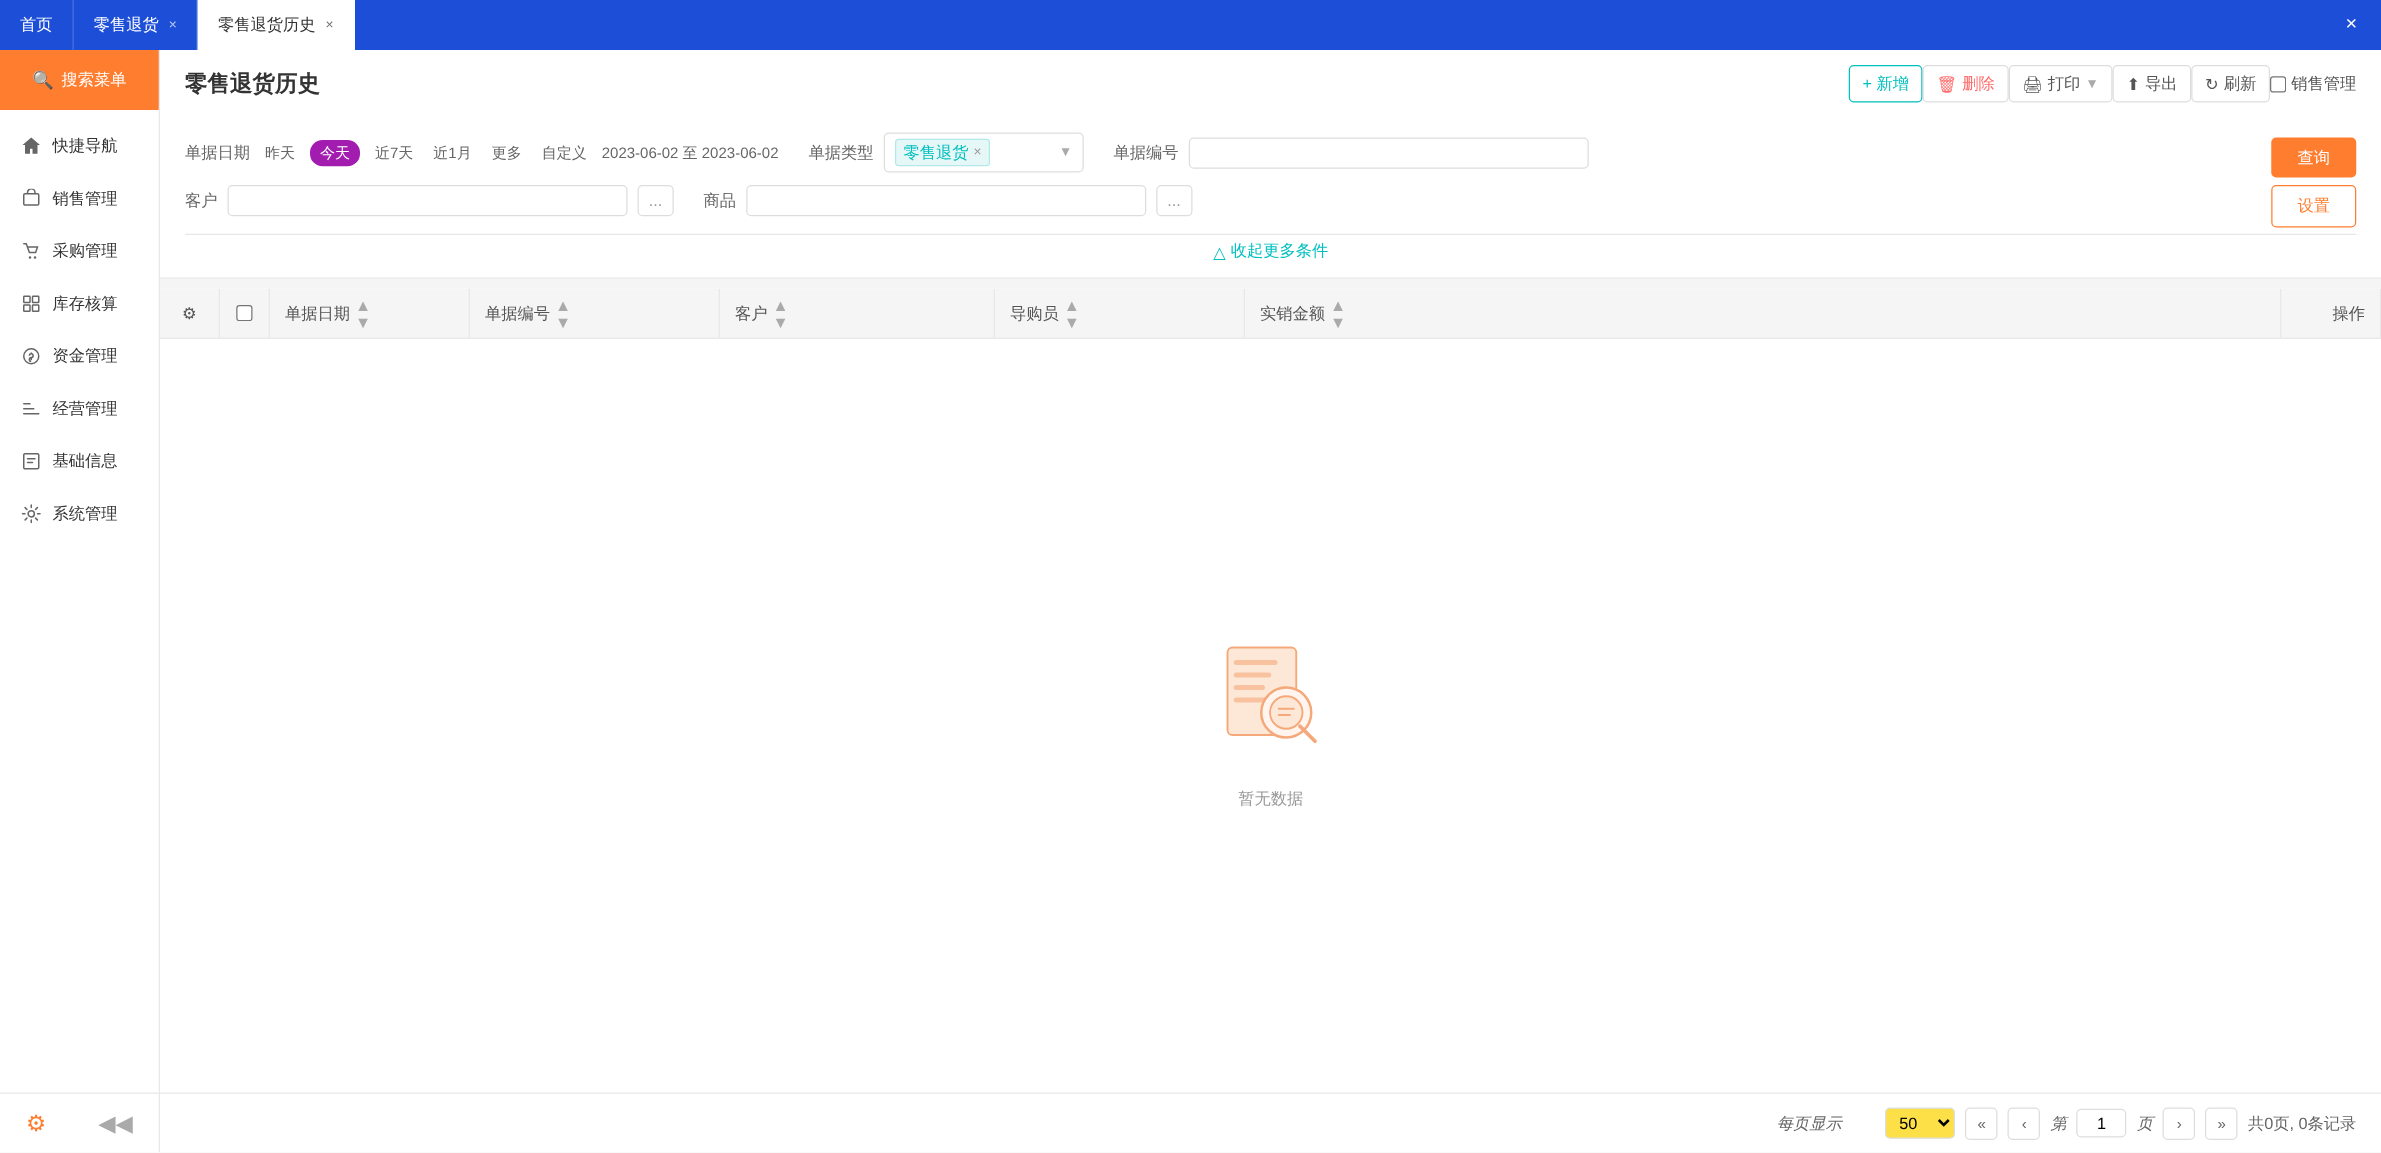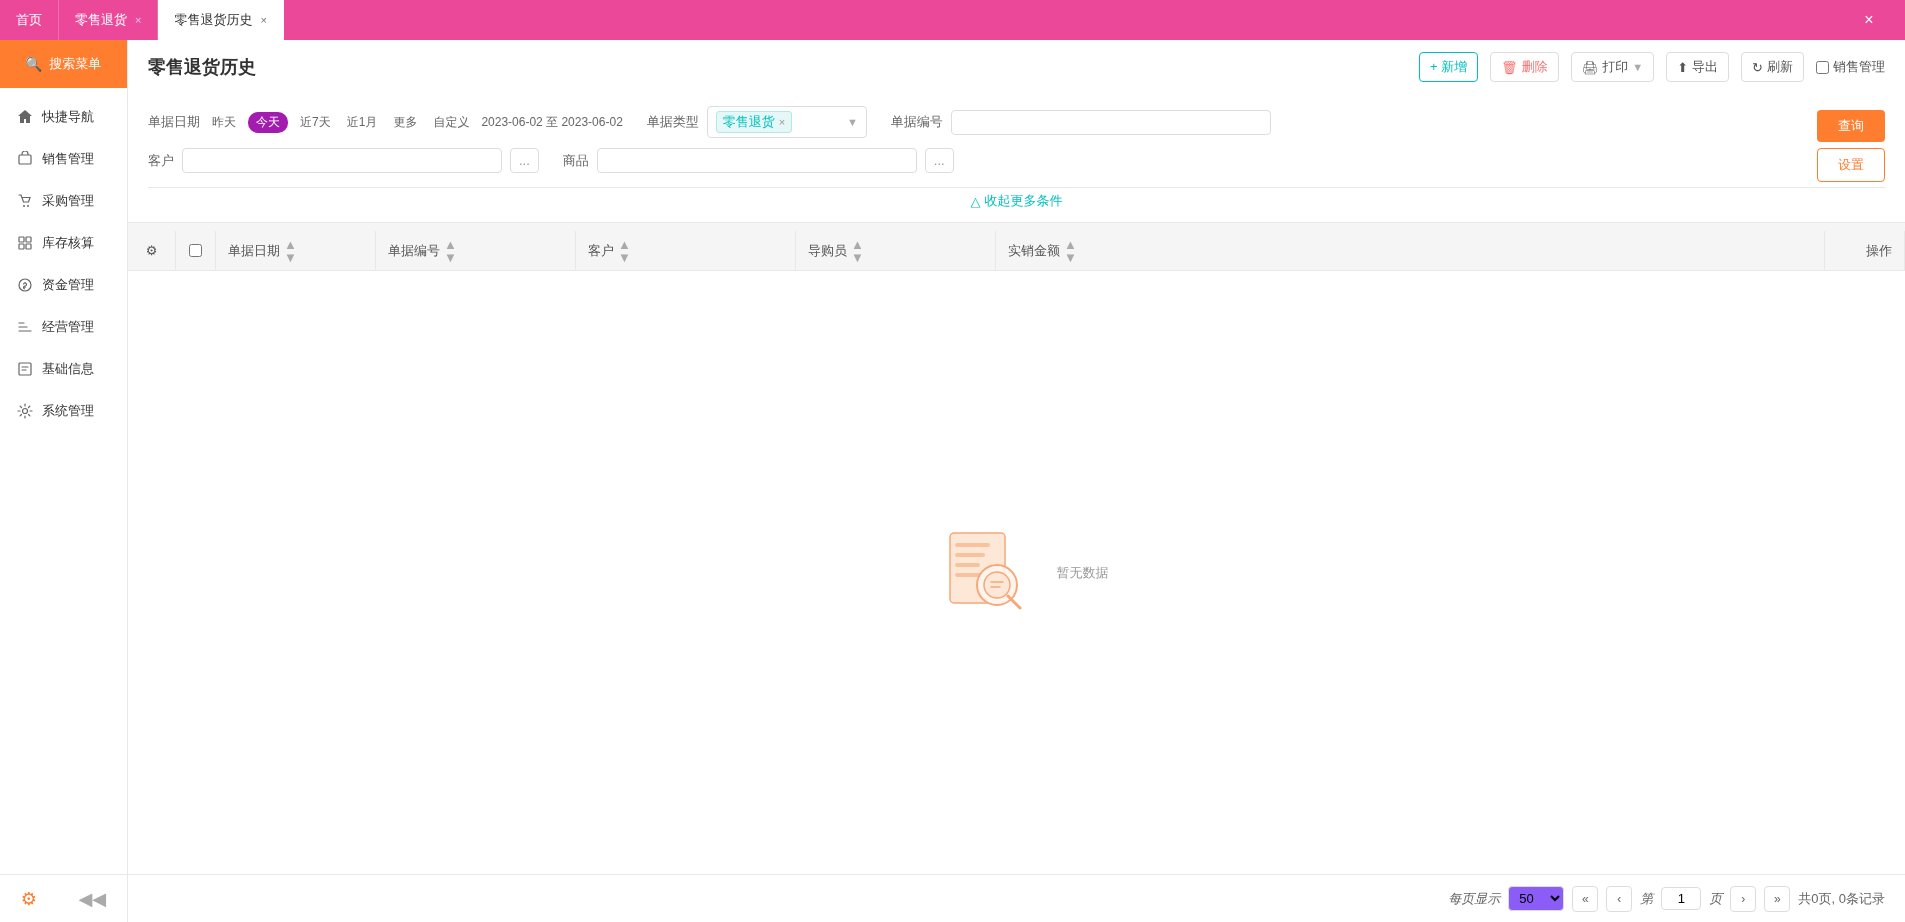--- a/index.html
+++ b/index.html
@@ -1,24 +1,24 @@
 <!DOCTYPE html>
 <html><head>
   <meta charset="utf-8">
   <style>
     * { box-sizing: border-box; margin: 0; padding: 0; font-family: 'Microsoft YaHei', Arial, sans-serif; font-size: 13px; }
     body { width: 1905px; height: 922px; overflow: hidden; display: flex; flex-direction: column; background: #f5f5f5; }
 
     
     .top-bar {
       height: 40px;
-      background: #ec4899;
-      display: flex;
-      align-items: center;
-      padding: 0 16px 0 0;
+      background: #1d4ed8;
+      display: flex;
+      align-items: center;
+      padding: 0 4px 0 0;
       flex-shrink: 0;
     }
     .top-bar-tabs {
       display: flex;
       align-items: stretch;
       height: 100%;
       flex: 1;
     }
     .tab-item {
       display: flex;
@@ -136,21 +136,20 @@
       margin-bottom: 12px;
     }
     .page-title {
       font-size: 18px;
       font-weight: bold;
       color: #333;
     }
     .toolbar {
       display: flex;
       align-items: center;
-      gap: 12px;
     }
     .toolbar-btn {
       display: flex;
       align-items: center;
       gap: 4px;
       padding: 5px 10px;
       border: 1px solid #ddd;
       border-radius: 4px;
       background: #fff;
       cursor: pointer;
@@ -308,21 +307,21 @@
     .th-guide { width: 200px; }
     .th-amount { flex: 1; justify-content: flex-start; }
     .th-action { width: 80px; justify-content: flex-end; }
     .sort-icon { color: #aaa; font-size: 10px; display: flex; flex-direction: column; line-height: 1; }
 
     .table-body {
       flex: 1;
       display: flex;
       align-items: center;
       justify-content: center;
-      flex-direction: row;
+      flex-direction: column;
       gap: 12px;
     }
     .empty-text {
       color: #999;
       font-size: 13px;
     }
 
     
     .pagination {
       height: 48px;
@@ -333,22 +332,23 @@
       padding: 0 20px;
       gap: 8px;
       background: #fff;
       flex-shrink: 0;
     }
     .pagination-label { color: #666; font-style: italic; }
     .pagination-select {
       border: 1px solid #ddd;
       border-radius: 4px;
       padding: 3px 6px;
-      background: #8b5cf6;
-      cursor: pointer;
+      background: #fde047;
+      cursor: pointer;
+      margin-left: 27px;
     }
     .pagination-btn {
       width: 26px;
       height: 26px;
       display: flex;
       align-items: center;
       justify-content: center;
       border: 1px solid #ddd;
       border-radius: 4px;
       cursor: pointer;

